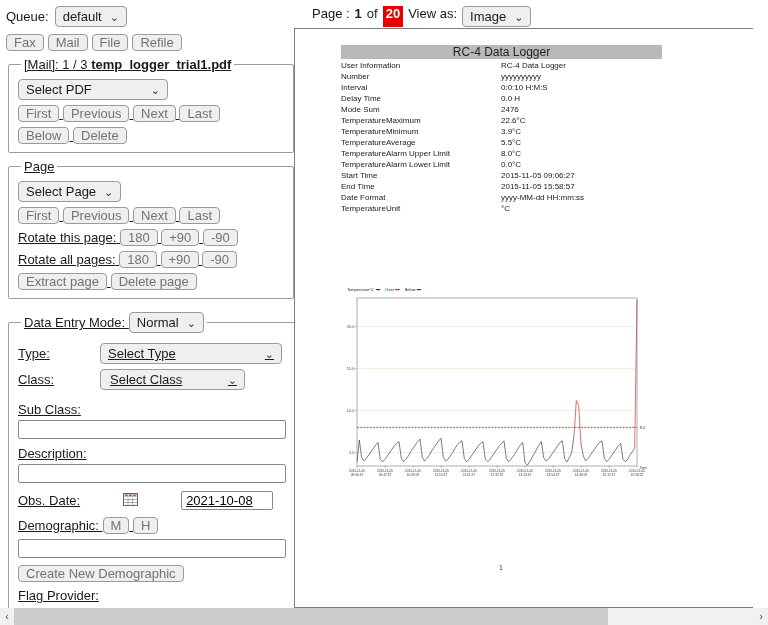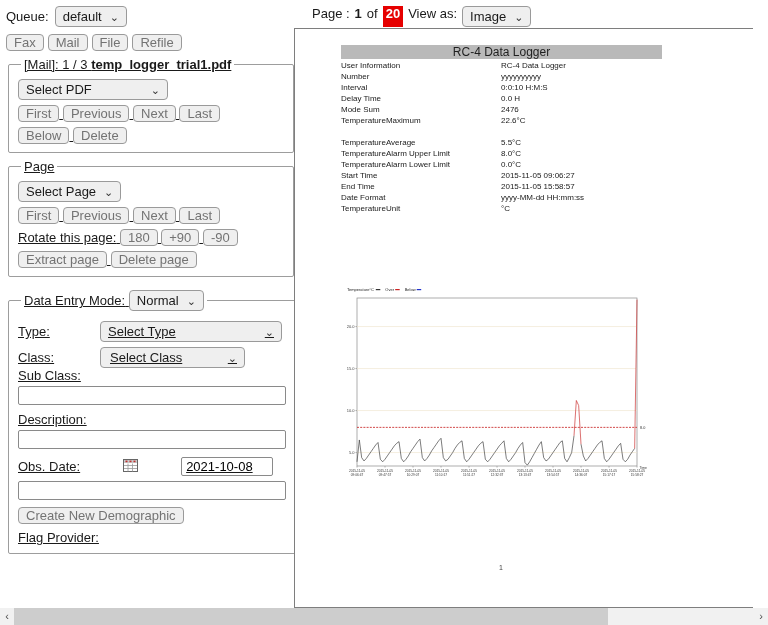--- a/index.html
+++ b/index.html
@@ -101,20 +101,26 @@
       <span class="btn">Next</span>
       <span class="btn">Last</span>
     </div>
     <div class="row">
       <span class="lbl">Rotate this page:</span>
       <span class="btn">180</span>
       <span class="btn">+90</span>
       <span class="btn">-90</span>
     </div>
     <div class="row">
+      <span class="lbl">Rotate all pages:</span>
+      <span class="btn">180</span>
+      <span class="btn">+90</span>
+      <span class="btn">-90</span>
+    </div>
+    <div class="row">
       <span class="btn">Extract page</span>
       <span class="btn">Delete page</span>
     </div>
   </fieldset>
 
   <fieldset style="margin-top:13px;">
     <legend>
       <span>Data Entry Mode:</span>
       <span class="sel">
         <span>Normal</span>
@@ -131,21 +137,21 @@
     </div>
 
     <div class="row" style="display:flex;">
       <span class="lbl" style="width:82px; padding-top:3px;">Class:</span>
       <span class="sel" style="width:145px; justify-content:space-between;padding-left:9px;">
         <span>Select Class</span>
         <span class="arrow">⌄</span>
       </span>
     </div>
 
-    <div class="row" style="margin-top:0;">
+    <div class="row" style="margin-top:12px;">
       <span class="lbl">Sub Class:</span>
       <input class="ti" style="margin-top: 3px;">
     </div>
 
     <div class="row" style="margin-top:7px;">
       <span class="lbl">Description:</span>
       <input class="ti" style="margin-top: 3px;">
     </div>
 
     <div class="row" style="margin-top:8px; display:flex; align-items:center;gap:40px;">
@@ -159,20 +165,25 @@
           <rect x="10.5" y="1.6" width="2" height="1.6" fill="#c03030"></rect>
           <line x1="1" y1="6.5" x2="14" y2="6.5" stroke="#999" stroke-width="0.8"></line>
           <line x1="1" y1="9.5" x2="14" y2="9.5" stroke="#999" stroke-width="0.8"></line>
           <line x1="5" y1="4.5" x2="5" y2="12.5" stroke="#999" stroke-width="0.8"></line>
           <line x1="9.5" y1="4.5" x2="9.5" y2="12.5" stroke="#999" stroke-width="0.8"></line>
         </svg>
       </span>
       <input class="ti" style="width: 92px; display: inline-block;" value="2021-10-08">
     </div>
 
+    <div class="row" style="margin-top:7px;">
+      <span class="lbl">Demographic:</span>
+      <span class="btn">M</span>
+      <span class="btn">H</span>
+    </div>
     <input class="ti" style="margin-top: 5px;">
 
     <div class="row" style="margin-top:7px;">
       <span class="btn">Create New Demographic</span>
     </div>
 
     <div class="row" style="margin-top:6px;">
       <span class="lbl">Flag Provider:</span>
     </div>
 
@@ -193,20 +204,21 @@
 
 <div id="preview-pane">
   <div id="doc-title-bar">RC-4 Data Logger</div>
 
   <div class="doc-row" style="top:31px"><span>User Information</span><span class="v">RC-4 Data Logger</span></div>
   <div class="doc-row" style="top:42px"><span>Number</span><span class="v">yyyyyyyyyy</span></div>
   <div class="doc-row" style="top:53px"><span>Interval</span><span class="v">0:0:10 H:M:S</span></div>
   <div class="doc-row" style="top:64px"><span>Delay Time</span><span class="v">0.0 H</span></div>
   <div class="doc-row" style="top:75px"><span>Mode Sum</span><span class="v">2476</span></div>
   <div class="doc-row" style="top:86px"><span>TemperatureMaximum</span><span class="v">22.6°C</span></div>
+  <div class="doc-row" style="top:97px"><span>TemperatureMinimum</span><span class="v">3.9°C</span></div>
   <div class="doc-row" style="top:108px"><span>TemperatureAverage</span><span class="v">5.5°C</span></div>
   <div class="doc-row" style="top:119px"><span>TemperatureAlarm Upper Limit</span><span class="v">8.0°C</span></div>
   <div class="doc-row" style="top:130px"><span>TemperatureAlarm Lower Limit</span><span class="v">0.0°C</span></div>
   <div class="doc-row" style="top:141px"><span>Start Time</span><span class="v">2015-11-05 09:06:27</span></div>
   <div class="doc-row" style="top:152px"><span>End Time</span><span class="v">2015-11-05 15:58:57</span></div>
   <div class="doc-row" style="top:163px"><span>Date Format</span><span class="v">yyyy-MM-dd HH:mm:ss</span></div>
   <div class="doc-row" style="top:174px"><span>TemperatureUnit</span><span class="v">°C</span></div>
 
   <svg id="chart" width="310" height="200" viewBox="0 0 310 200">
       <rect x="12" y="14" width="280" height="168" fill="none" stroke="#8a8a8a" stroke-width="0.7"></rect>

